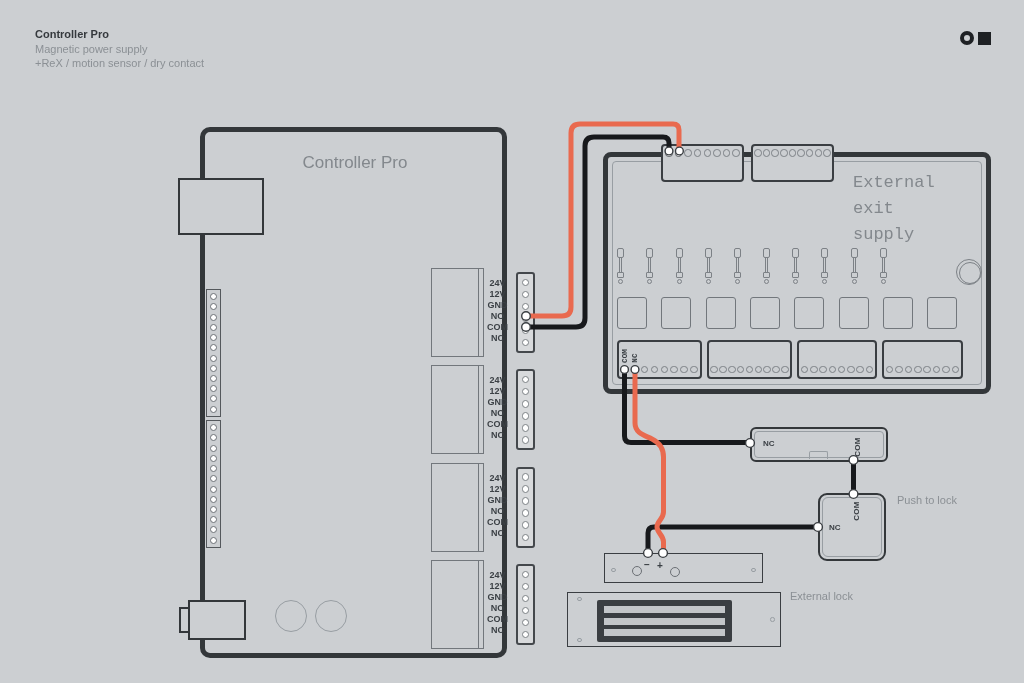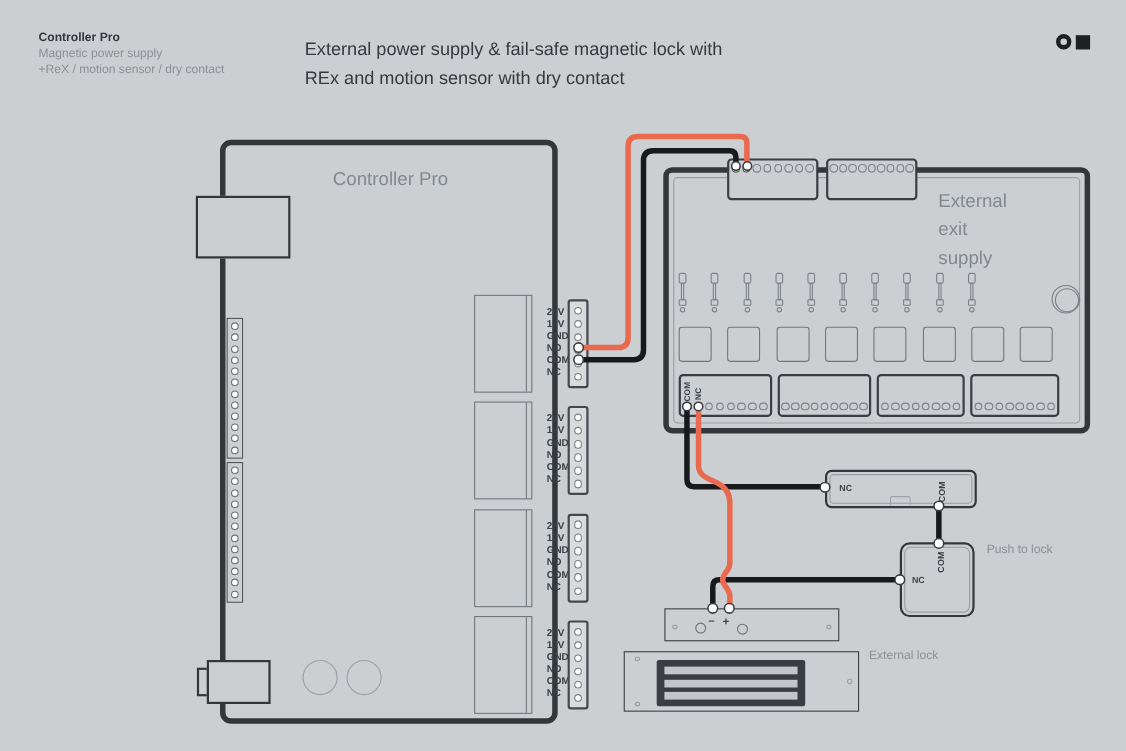--- a/index.html
+++ b/index.html
@@ -31,27 +31,27 @@
   .ctrl-title{position:absolute;left:50px;top:26px;width:210px;text-align:center;font-size:17px;color:#83888d;}
   .prot-top{position:absolute;left:-22px;top:51px;width:86px;height:57px;border:2.5px solid var(--dark);background:var(--bg);z-index:2;}
   .prot-tab{position:absolute;left:-21px;top:480px;width:11px;height:26px;border:2.5px solid var(--dark);background:var(--bg);z-index:2;}
   .prot-bot{position:absolute;left:-12px;top:473px;width:58px;height:40px;border:2.5px solid var(--dark);background:var(--bg);z-index:3;}
   .lstrip{position:absolute;left:6px;width:15px;height:128px;border:1.5px solid #54585c;display:flex;flex-direction:column;justify-content:space-evenly;align-items:center;}
   .lstrip .pin{width:7px;height:7px;background:#fff;border:1px solid #6c7176;}
   .ctrl-btn{position:absolute;top:473px;width:32px;height:32px;border:1.3px solid var(--lightline);border-radius:50%;}
   .tgroup{position:absolute;left:231px;width:104px;height:89px;}
   .tgroup .relay{position:absolute;left:0;top:0;width:53px;height:89px;border:1.5px solid #72777c;}
   .tgroup .relay:after{content:"";position:absolute;right:4px;top:0;bottom:0;border-right:1.5px solid #72777c;}
-  .tgroup .tlabels{position:absolute;left:66px;top:10px;width:33px;text-align:left;}
+  .tgroup .tlabels{position:absolute;left:50px;top:10px;width:33px;text-align:center;}
   .tgroup .tlabels span{display:block;font-size:9px;font-weight:bold;line-height:11px;color:var(--ldark);}
   .tgroup .tconn{position:absolute;left:85px;top:4px;width:19px;height:81px;border:2px solid #44484c;border-radius:3px;background:#d8dadc;display:flex;flex-direction:column;justify-content:space-evenly;align-items:center;}
   .tgroup .tconn .pin{width:7.5px;height:7.5px;background:#fff;border:1px solid #7c8186;}
 
   
-  #psu{left:603px;top:152px;width:320px;height:242px;}
+  #psu{left:603px;top:152px;width:320px;height:242px;font-family:Liberation Mono, monospace;}
   .psu-box{position:absolute;left:0;top:0;width:388px;height:242px;border:5px solid var(--dark);border-radius:8px;}
   .psu-inner{position:absolute;left:9px;top:9px;width:370px;height:224px;border:1.2px solid var(--lightline);border-radius:4px;}
   .psu-label{position:absolute;left:250px;top:18px;font-size:17px;line-height:26px;color:#83888d;}
   .tstrip{position:absolute;top:-8px;width:83px;height:38px;border:2px solid #3a3e42;border-radius:4px;background:var(--bg);z-index:2;display:flex;justify-content:space-evenly;align-items:flex-start;padding-top:3px;}
   .tstrip .pin, .bstrip .pin{width:7.5px;height:7.5px;background:var(--bg);border:1.2px solid var(--mid);}
   .tstrip .pin.wired, .bstrip .pin.wired{background:#fff;border-color:#565b60;}
   .fuse{position:absolute;top:96px;width:8px;display:flex;flex-direction:column;align-items:center;}
   .fuse .fc1{width:7px;height:10px;border:1px solid var(--mid);border-radius:2px;}
   .fuse .fb{width:3px;height:16px;border:1px solid var(--mid);margin-top:-1px;}
   .fuse .fc2{width:7px;height:6px;border:1px solid var(--mid);border-radius:1px;margin-top:-1px;}
@@ -81,24 +81,20 @@
 </style>
 </head>
 <body>
 
 <div id="canvas">
 
   <div class="docblock">
     <div class="t1">Controller Pro</div>
     <div class="t2">Magnetic power supply</div>
     <div class="t2">+ReX / motion sensor / dry contact</div>
-  </div>
-  <div class="main-title">
-    <div>External power supply &amp; fail-safe magnetic lock with</div>
-    <div>REx and motion sensor with dry contact</div>
   </div>
   <div class="logo">
     <span class="ring"></span>
     <span class="sq"></span>
   </div>
 
   <div id="ctrl" class="abs">
     <div class="ctrl-box"></div>
     <div class="ctrl-title">Controller Pro</div>
     <div class="prot-top"></div>

